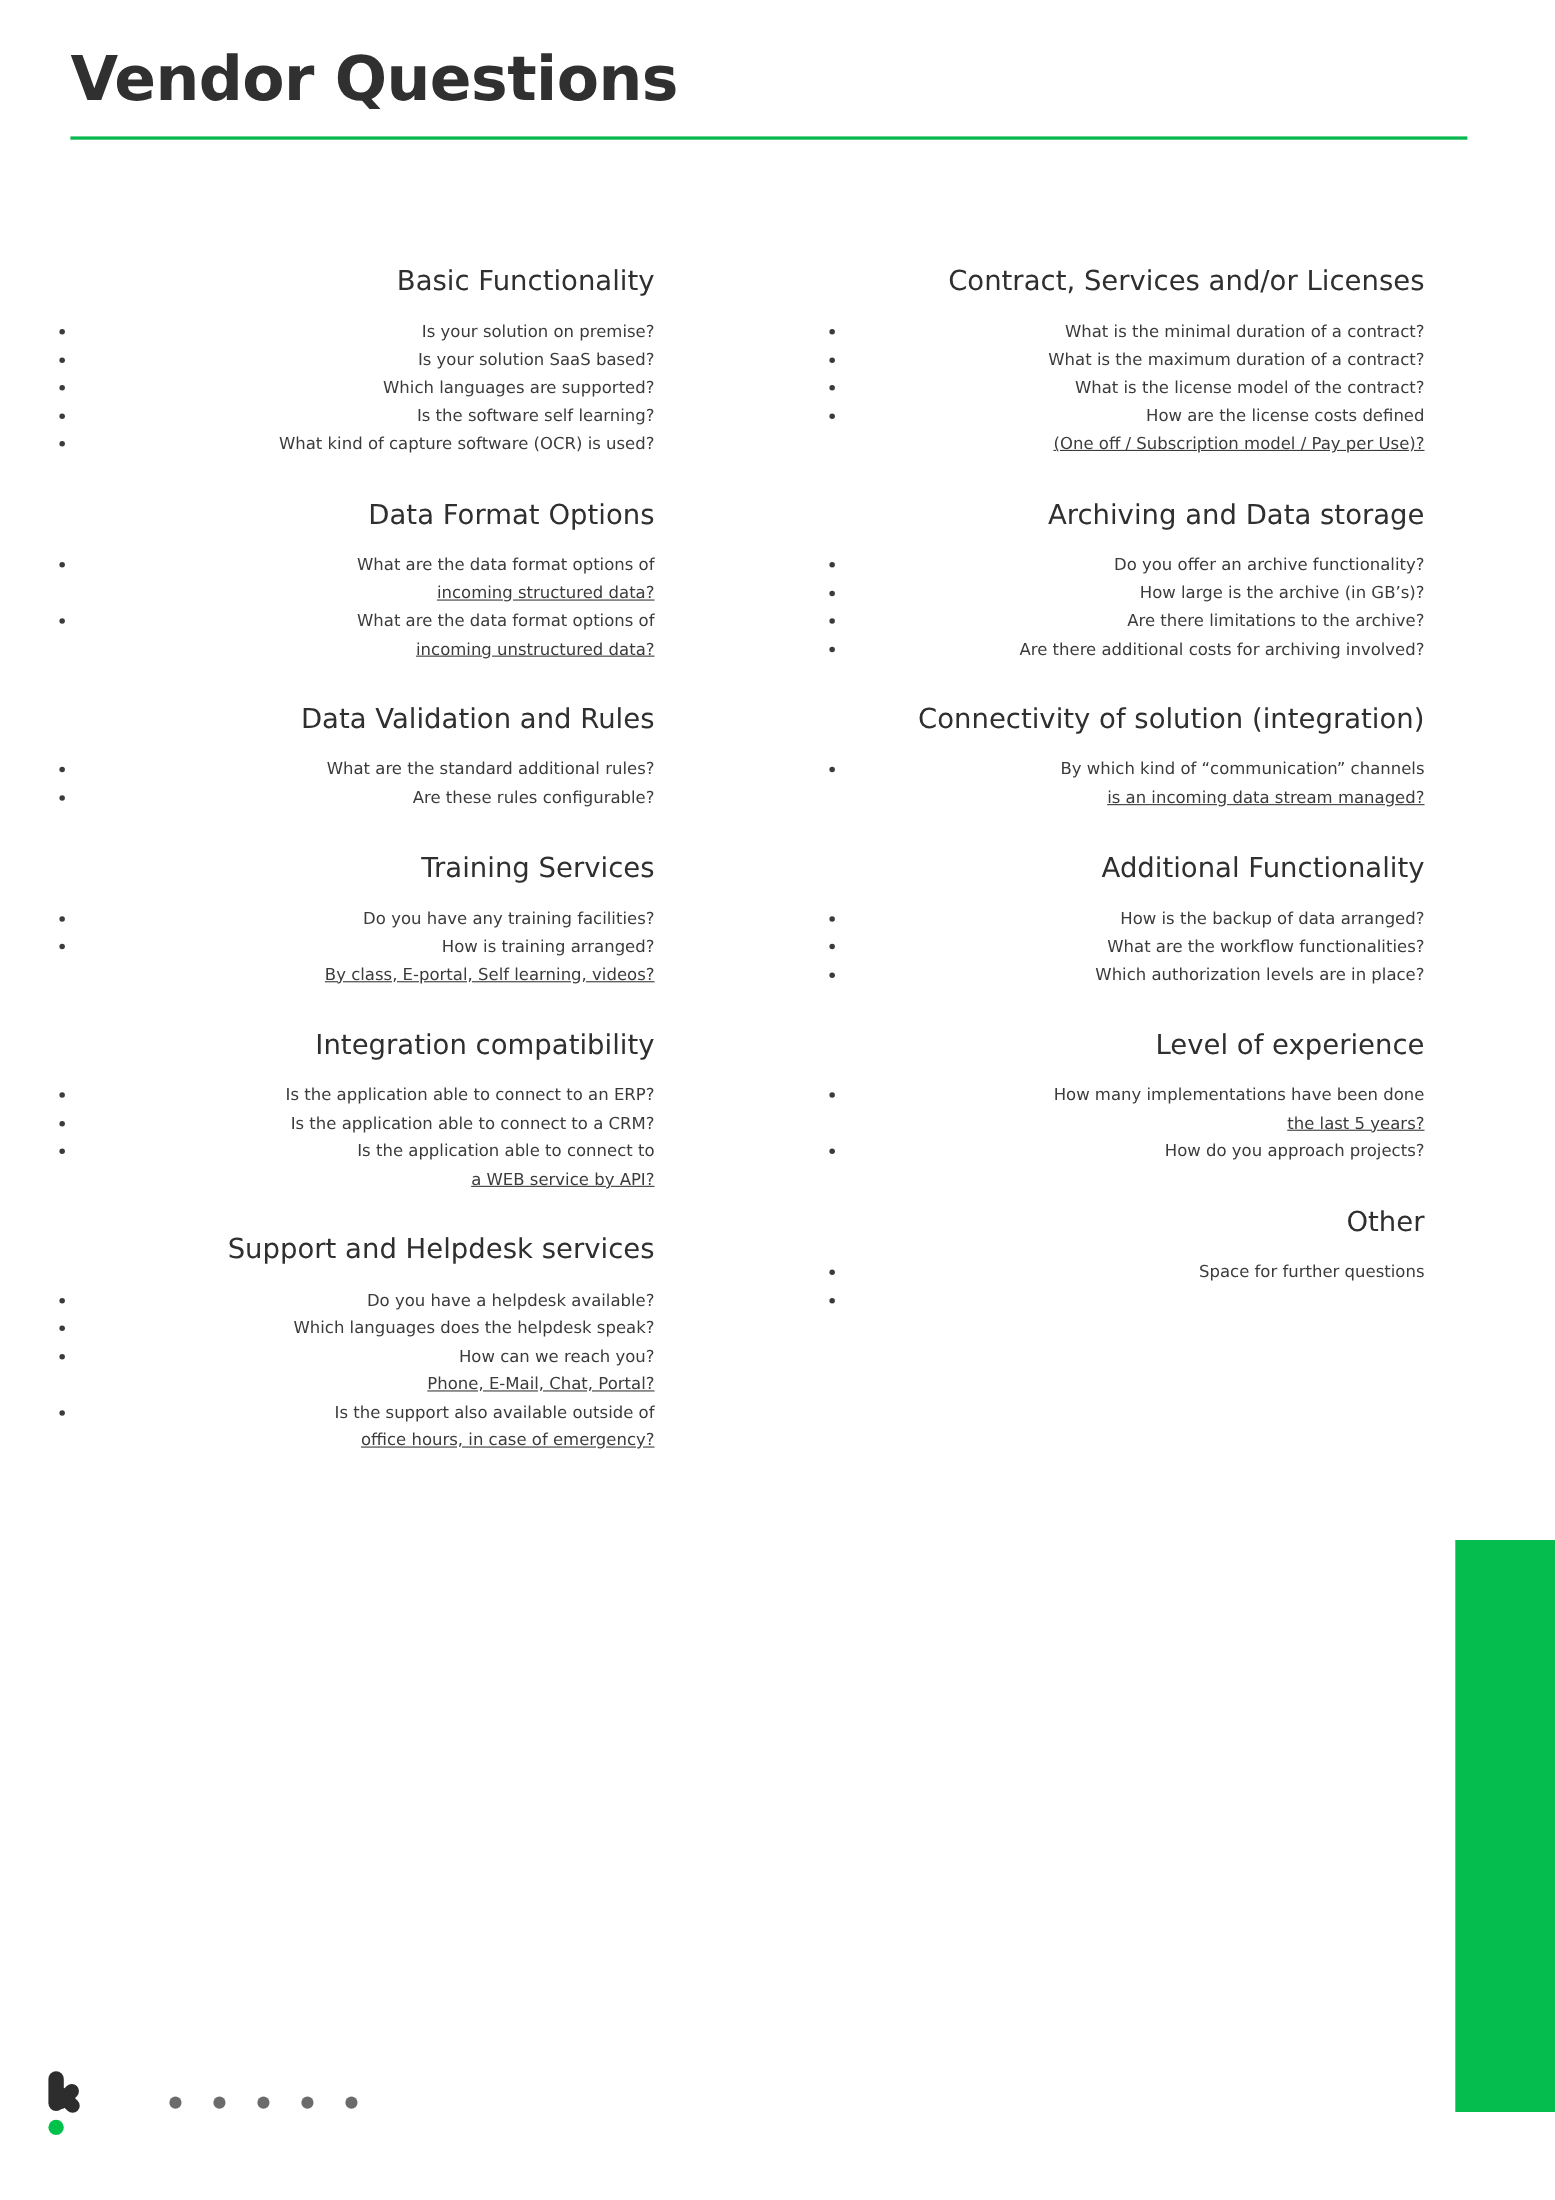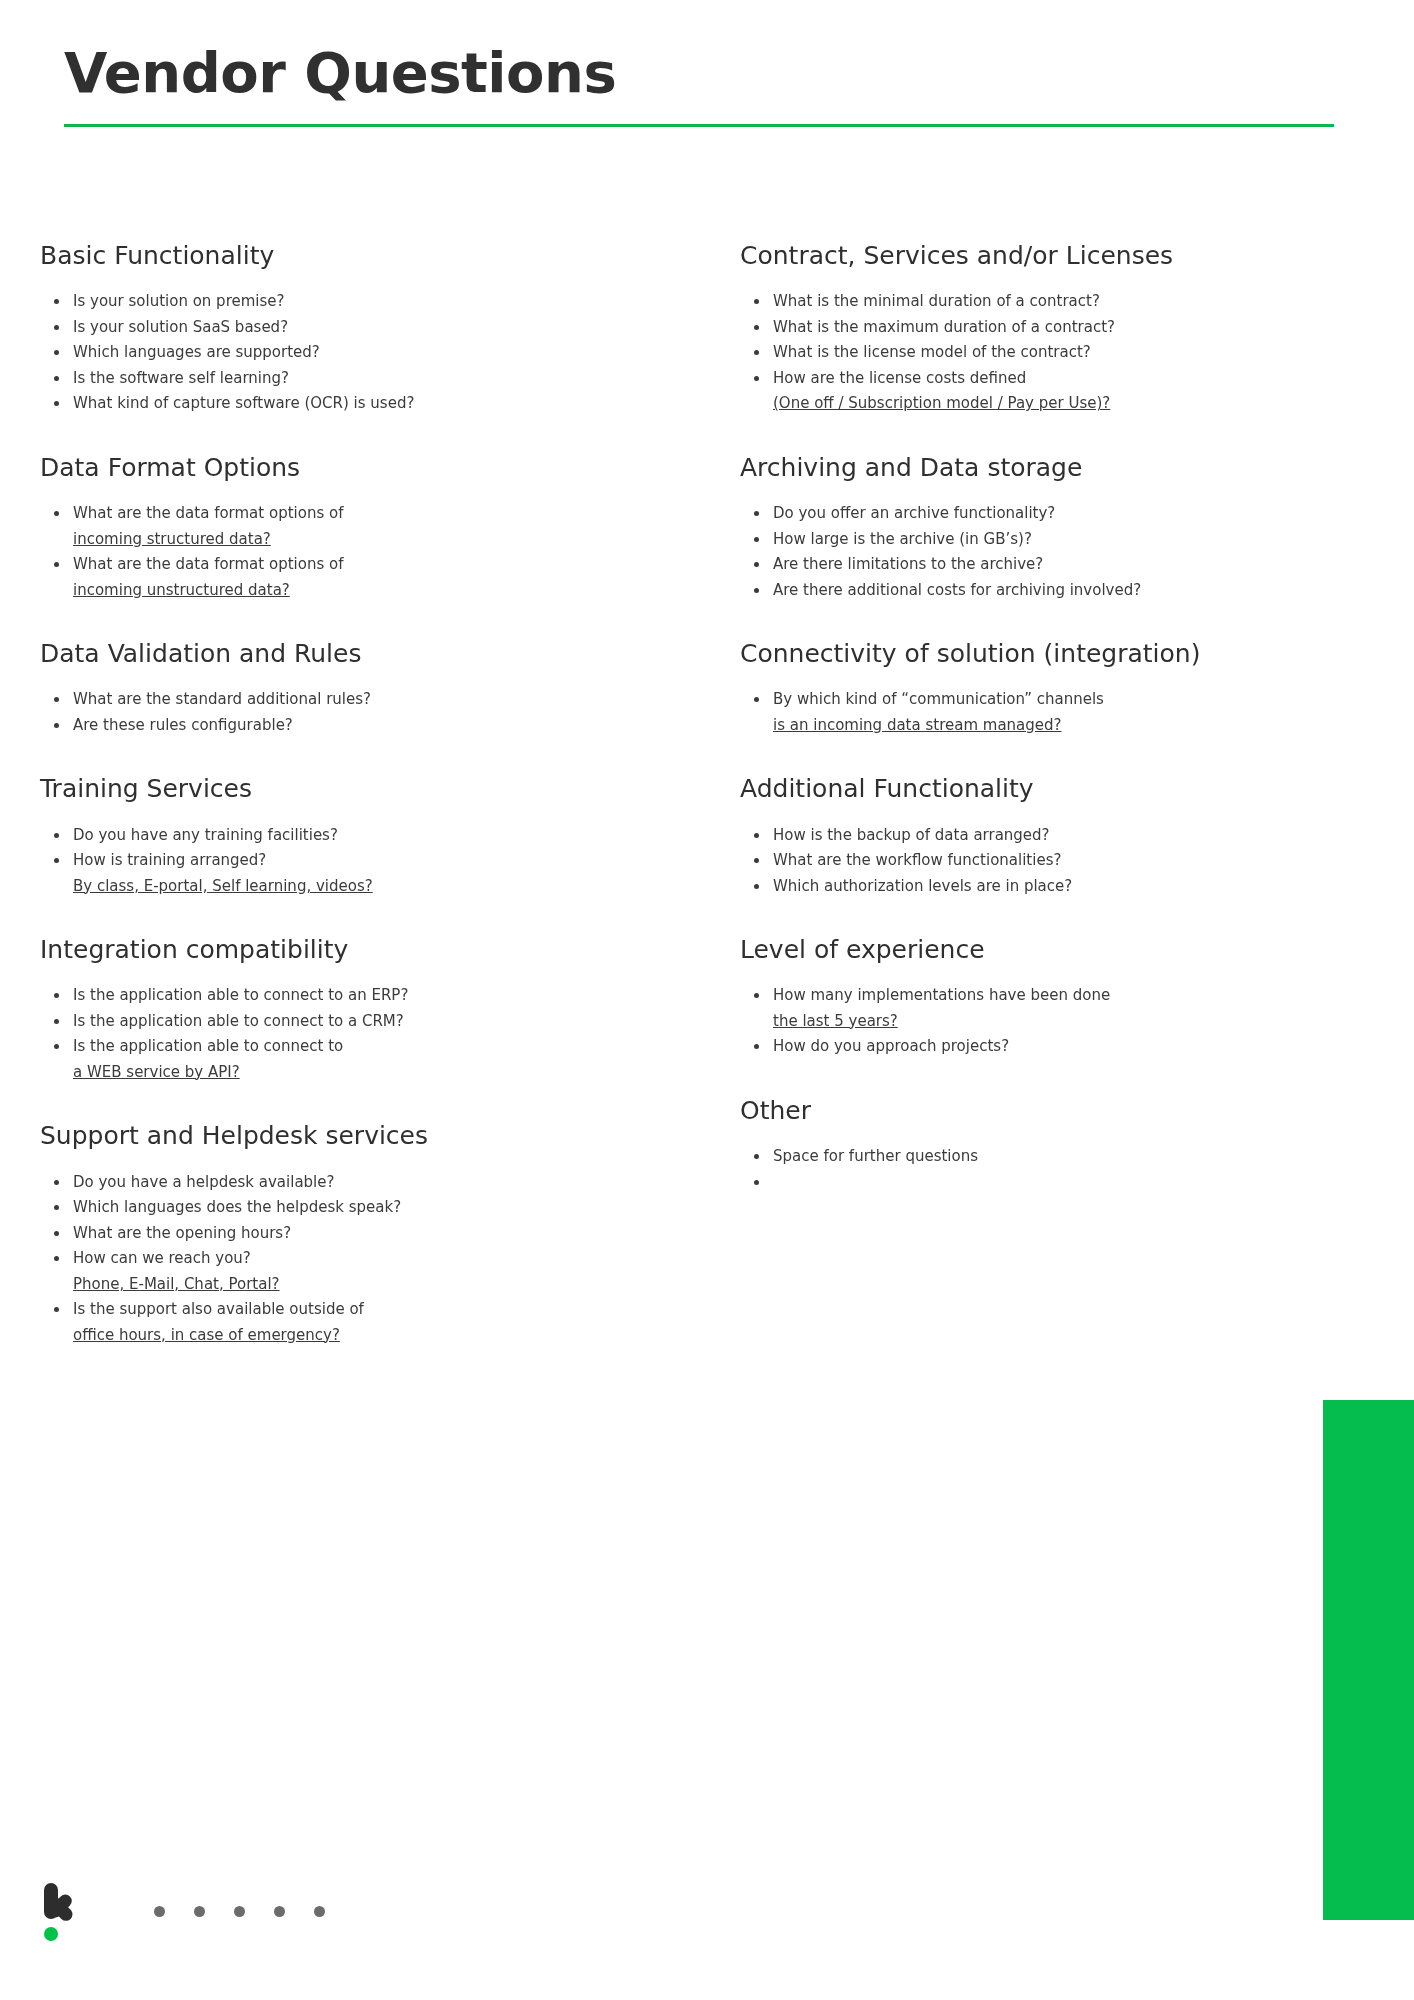--- a/index.html
+++ b/index.html
@@ -57,20 +57,21 @@
   .columns {
     position: absolute;
     left: 40px;
     top: 240px;
     width: 1340px;
     display: flex;
     gap: 0px;
   }
   .col {
     width: 555px;
+    text-align: right;
   }
   .col.left  { margin-left: 0px; }
   .col.right { margin-left: 145px; }
 
   .section { margin-bottom: 35px; }
   .section:last-child { margin-bottom: 0; }
 
   .section-heading {
     font-size: 25px;
     font-weight: 400;
@@ -229,21 +230,20 @@
             <li><span>Is the application able to connect to an ERP?</span></li>
             <li><span>Is the application able to connect to a CRM?</span></li>
             <li><span>Is the application able to connect to</span><span class="line2">a WEB service by API?</span></li>
           </ul>
         </div>
         <div class="section">
           <div class="section-heading">Support and Helpdesk services</div>
           <ul class="qlist">
             <li><span>Do you have a helpdesk available?</span></li>
             <li><span>Which languages does the helpdesk speak?</span></li>
-            <li><span>What are the opening hours?</span></li>
             <li><span>How can we reach you?</span><span class="line2">Phone, E-Mail, Chat, Portal?</span></li>
             <li><span>Is the support also available outside of</span><span class="line2">office hours, in case of emergency?</span></li>
           </ul>
         </div>
       </div>
     <div class="col right" id="col-right">
         <div class="section">
           <div class="section-heading">Contract, Services and/or Licenses</div>
           <ul class="qlist">
             <li><span>What is the minimal duration of a contract?</span></li>

